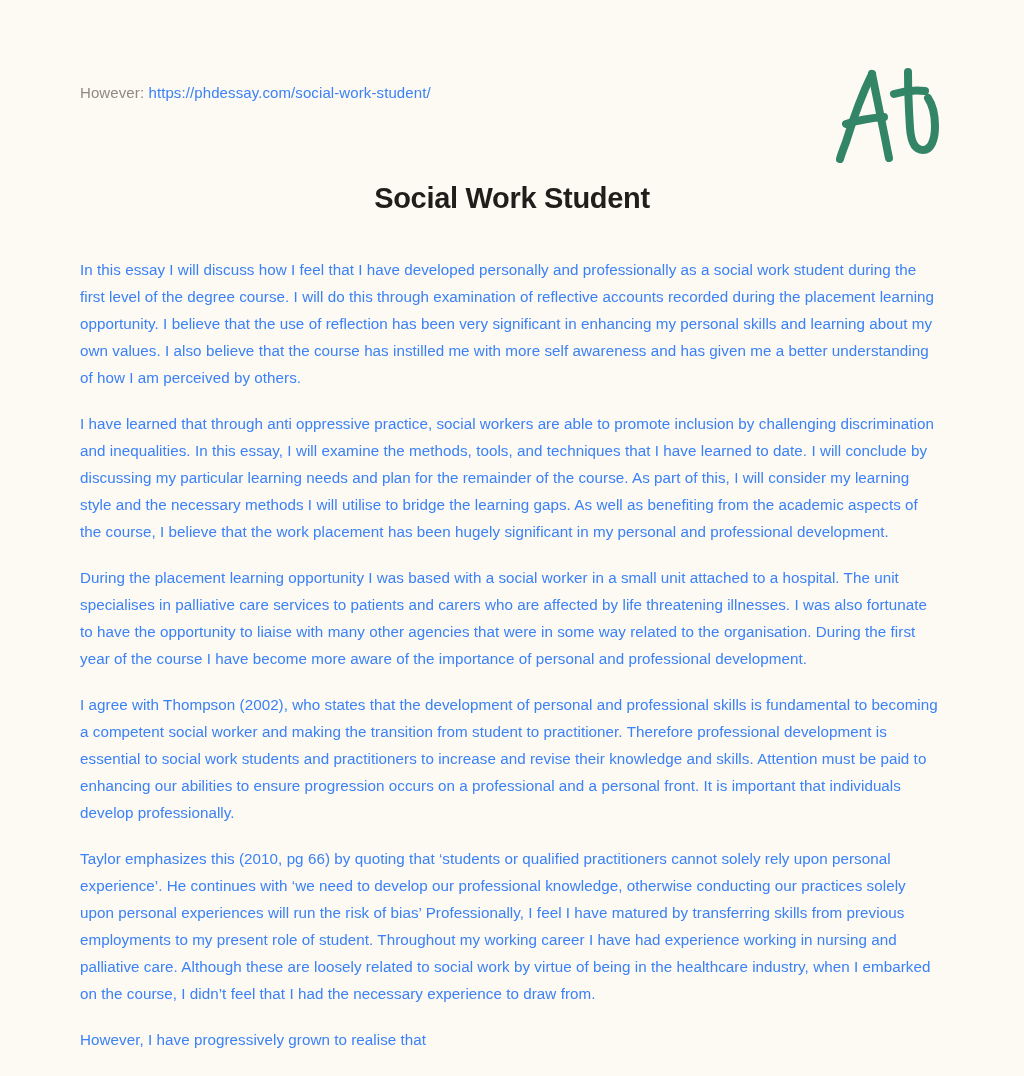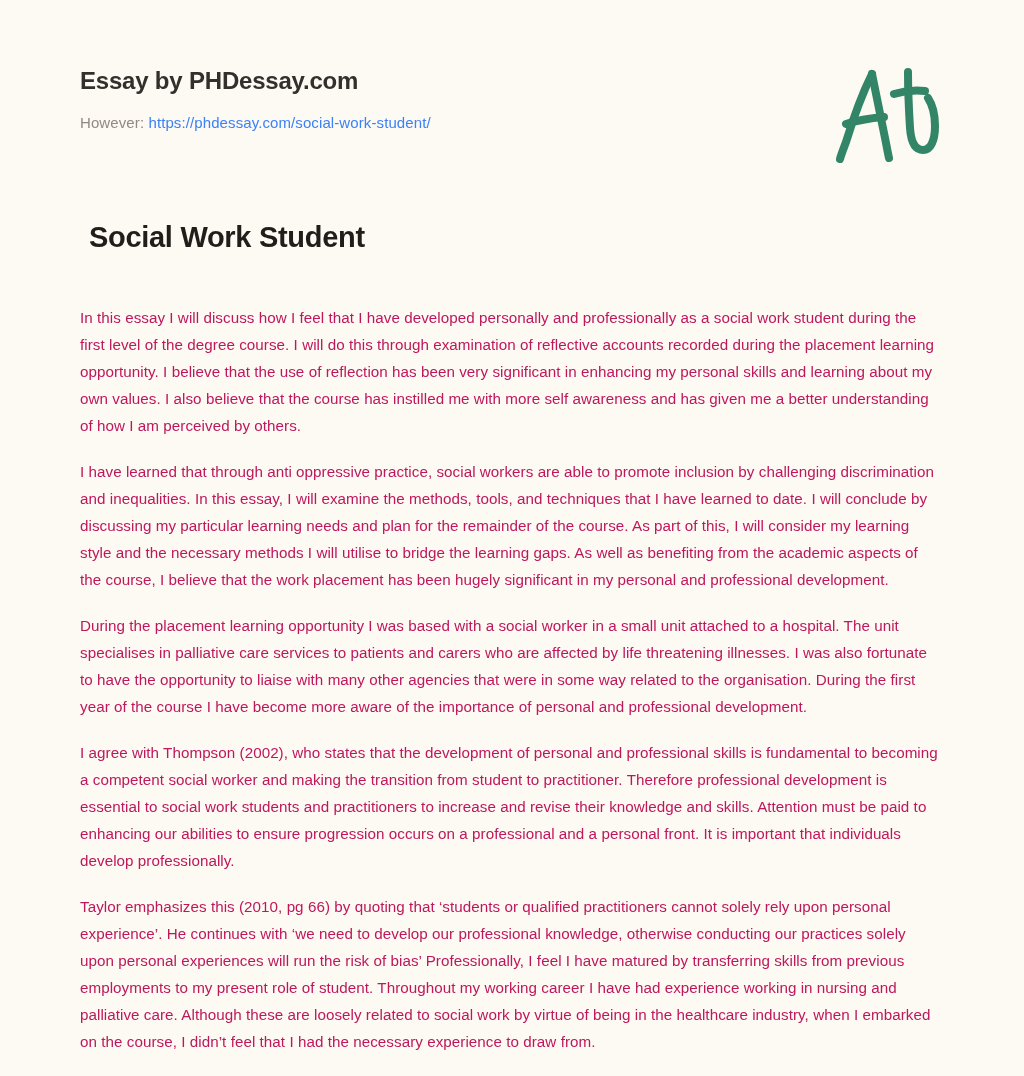--- a/index.html
+++ b/index.html
@@ -50,51 +50,51 @@
     position: absolute;
     top: 60px;
     right: 0px;
     width: 120px;
     height: 110px;
     pointer-events: none;
   }
   .logo svg { display: block; }
   
   .doc-title {
-    margin: 9px;
+    margin: 0;
     padding-top: 78px;
     font-size: 29px;
     font-weight: 600;
     letter-spacing: -0.3px;
     color: #201d1b;
     line-height: 1.2;
+    text-align: center;
   }
   
   .article {
     padding-top: 40px;
     max-width: 862px;
   }
   .article p {
     margin: 0 0 19px 0;
     font-size: 15.2px;
     line-height: 27px;
-    color: #be185d;
+    color: #3b82f6;
     letter-spacing: 0.05px;
     font-weight: 400;
   }
   .article p:last-child { margin-bottom: 0; }
 </style>
 </head>
 <body>
 
 <div class="page">
 
   <div class="header">
 
-    <h2 class="brand-line">Essay by PHDessay.com</h2>
 
     <p class="source-line">
       <span>However:</span>
       <a class="source-link" href="#">https://phdessay.com/social-work-student/</a>
     </p>
 
     <div class="logo">
       <svg viewBox="0 0 120 110" width="120" height="110" aria-hidden="true">
         <g fill="none" stroke="#328566" stroke-linecap="round" stroke-linejoin="round">
 

